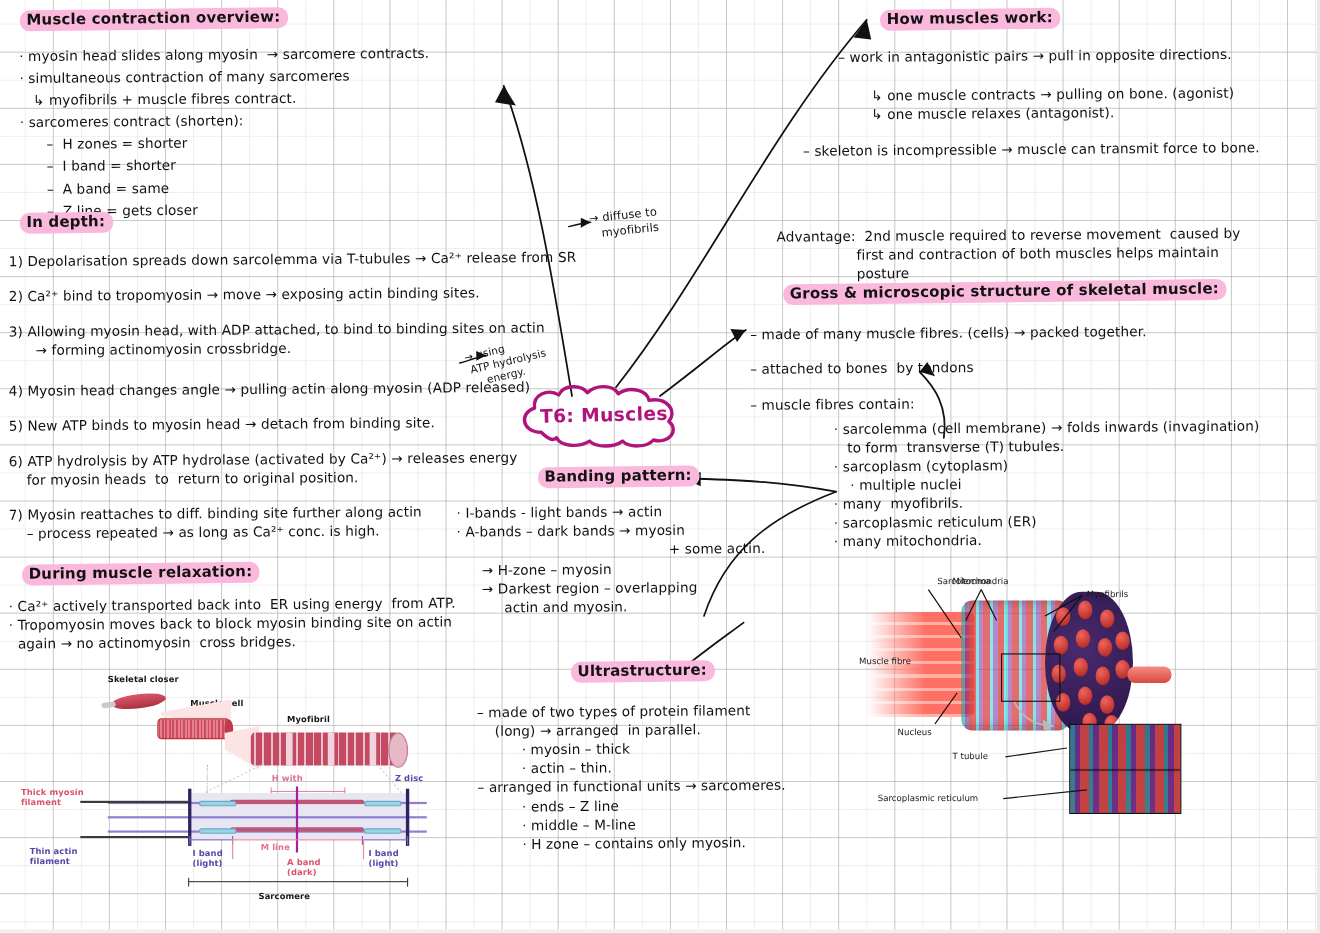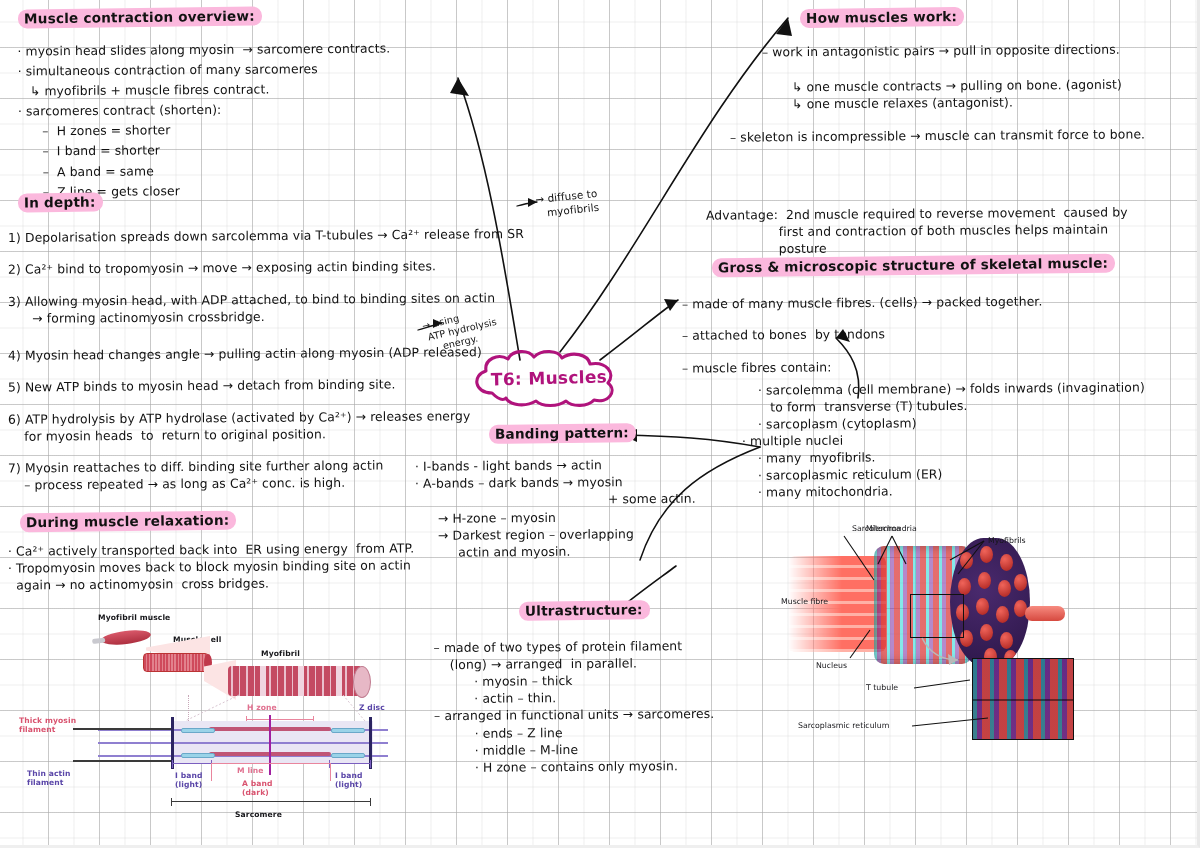--- a/index.html
+++ b/index.html
@@ -198,21 +198,21 @@
                   first and contraction of both muscles helps maintain
                   posture</div>
 
 <div class="hl" style="left:712px;top:256px;">Gross &amp; microscopic structure of skeletal muscle:</div>
 <div class="hw" style="left:682px;top:293px;">– made of many muscle fibres. (cells) → packed together.</div>
 <div class="hw" style="left:682px;top:325px;">– attached to bones  by tendons</div>
 <div class="hw" style="left:682px;top:358px;">– muscle fibres contain:</div>
 <div class="hw tight" style="left:758px;top:380px;">· sarcolemma (cell membrane) → folds inwards (invagination)
    to form  transverse (T) tubules.</div>
 <div class="hw tight" style="left:758px;top:415px;">· sarcoplasm (cytoplasm)</div>
-<div class="hw tight" style="left:742px;top:432px;">· multiple nuclei</div>
+<div class="hw tight" style="left:773px;top:432px;">· multiple nuclei</div>
 <div class="hw tight" style="left:758px;top:449px;">· many  myofibrils.</div>
 <div class="hw tight" style="left:758px;top:466px;">· sarcoplasmic reticulum (ER)</div>
 <div class="hw tight" style="left:758px;top:483px;">· many mitochondria.</div>
 
 <div id="cloud-wrap">
   <svg viewBox="0 0 166 58" width="166" height="58" aria-hidden="true">
     <path d="M26,44 C8,44 6,26 20,22 C18,10 32,4 42,10 C46,1 62,0 68,8
              C76,0 92,1 96,9 C106,2 122,5 124,15 C140,12 150,24 142,34
              C152,42 142,55 128,51 C122,58 106,58 100,52 C92,58 76,58 70,52
              C60,58 44,57 40,49 C36,53 30,48 26,44 Z" fill="none" stroke="#b0137c" stroke-width="3.1" stroke-linejoin="round"></path>
@@ -232,40 +232,40 @@
 <div class="hw tight" style="left:434px;top:638px;">– made of two types of protein filament
     (long) → arranged  in parallel.
           · myosin – thick
           · actin – thin.
 – arranged in functional units → sarcomeres.
           · ends – Z line
           · middle – M-line
           · H zone – contains only myosin.</div>
 
 <div id="diagram-sarcomere">
-  <div class="dlabel" style="left:85px;top:10px;">Myofibril muscle</div>
+  <div class="dlabel" style="left:85px;top:10px;">Skeletal closer</div>
   <div class="dlabel" style="left:160px;top:32px;">Muscle cell</div>
   <div class="dlabel" style="left:248px;top:46px;">Myofibril</div>
 
   <div class="musc-belly"></div>
   <div class="zoomcone" style="left:133px;top:33px;width:64px;height:26px;clip-path:polygon(0% 44%,0% 56%,100% 100%,100% 0%);"></div>
   <div class="musc-cell"></div>
   <div class="zoomcone" style="left:191px;top:55px;width:32px;height:42px;clip-path:polygon(0% 20%,0% 55%,100% 100%,100% 5%);"></div>
   <div class="myofibril">
     <div class="band" style="left:32px;"></div>
       <div class="band" style="left:70px;"></div>
       <div class="band" style="left:108px;"></div>
   </div>
   <div class="zoomcone" style="left:175px;top:92px;width:52px;height:28px;background:none;border-left:1px dotted #c8a8b8;"></div>
   <svg style="position:absolute;left:0;top:88px;width:412px;height:36px;" aria-hidden="true">
     <line x1="226" y1="4" x2="172" y2="30" stroke="#d9c6d2" stroke-width="1" stroke-dasharray="2 2"></line>
     <line x1="330" y1="4" x2="352" y2="30" stroke="#d9c6d2" stroke-width="1" stroke-dasharray="2 2"></line>
   </svg>
 
-  <div class="dlabel pink" style="left:234px;top:100px;">H zone</div>
+  <div class="dlabel pink" style="left:234px;top:100px;">H with</div>
   <div class="dlabel purple" style="left:346px;top:100px;">Z disc</div>
   <div class="meas pink" style="left:233px;top:116px;width:68px;">
       <span class="cap" style="left:0;background:#e9859d;"></span>
       <span class="cap" style="right:0;background:#e9859d;"></span>
     </div>
 
   <div class="dlabel rose" style="left:6px;top:113px;white-space:pre;">Thick myosin
 filament</div>
   <div class="dlabel purple" style="left:14px;top:142px;white-space:pre;margin-top:24px;">Thin actin
 filament</div>
@@ -295,21 +295,21 @@
       <span class="cap" style="left:0;background:#7b5fc0;"></span>
       <span class="cap" style="right:0;background:#7b5fc0;"></span>
     </div>
   <div class="dlabel purple" style="left:162px;top:168px;white-space:pre;">I band
 (light)</div>
   <div class="dlabel purple" style="left:322px;top:168px;white-space:pre;">I band
 (light)</div>
   <div style="position:absolute;left:198px;top:160px;width:120px;height:1.4px;background:#e9859d;"></div>
   <div style="position:absolute;left:198px;top:160px;width:1.4px;height:18px;background:#e9859d;"></div>
   <div style="position:absolute;left:317px;top:160px;width:1.4px;height:18px;background:#e9859d;"></div>
-  <div class="dlabel rose" style="left:229px;top:176px;white-space:pre;">A band
+  <div class="dlabel rose" style="left:248px;top:176px;white-space:pre;">A band
 (dark)</div>
 
   <div class="meas" style="left:158px;top:198px;width:200px;">
       <span class="cap" style="left:0;background:#3a3a3a;"></span>
       <span class="cap" style="right:0;background:#3a3a3a;"></span>
     </div>
   <div class="dlabel" style="left:222px;top:207px;">Sarcomere</div>
 </div>
 
 <div id="diagram-fibre">

